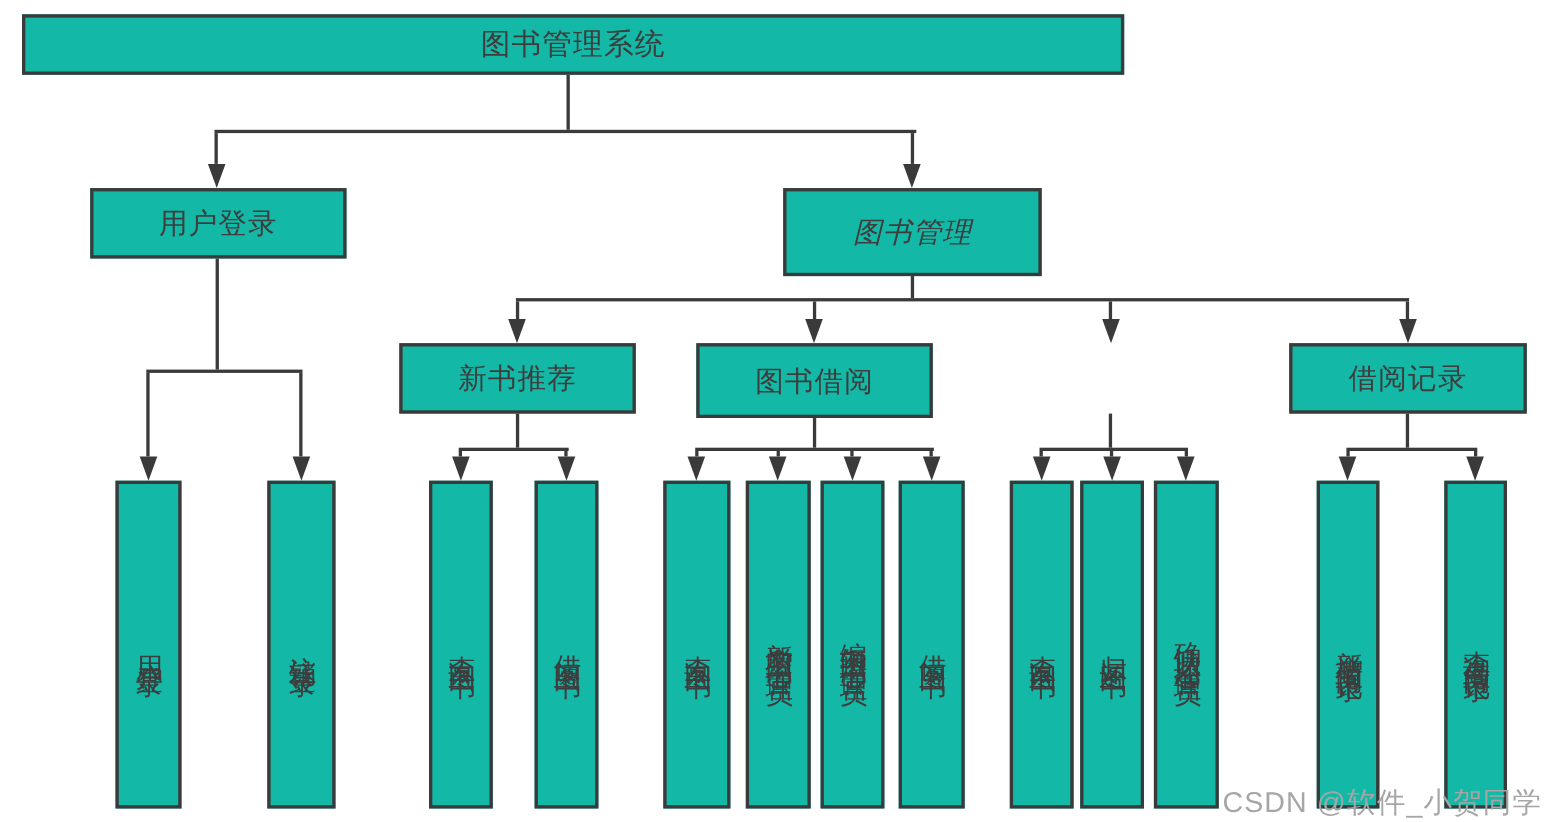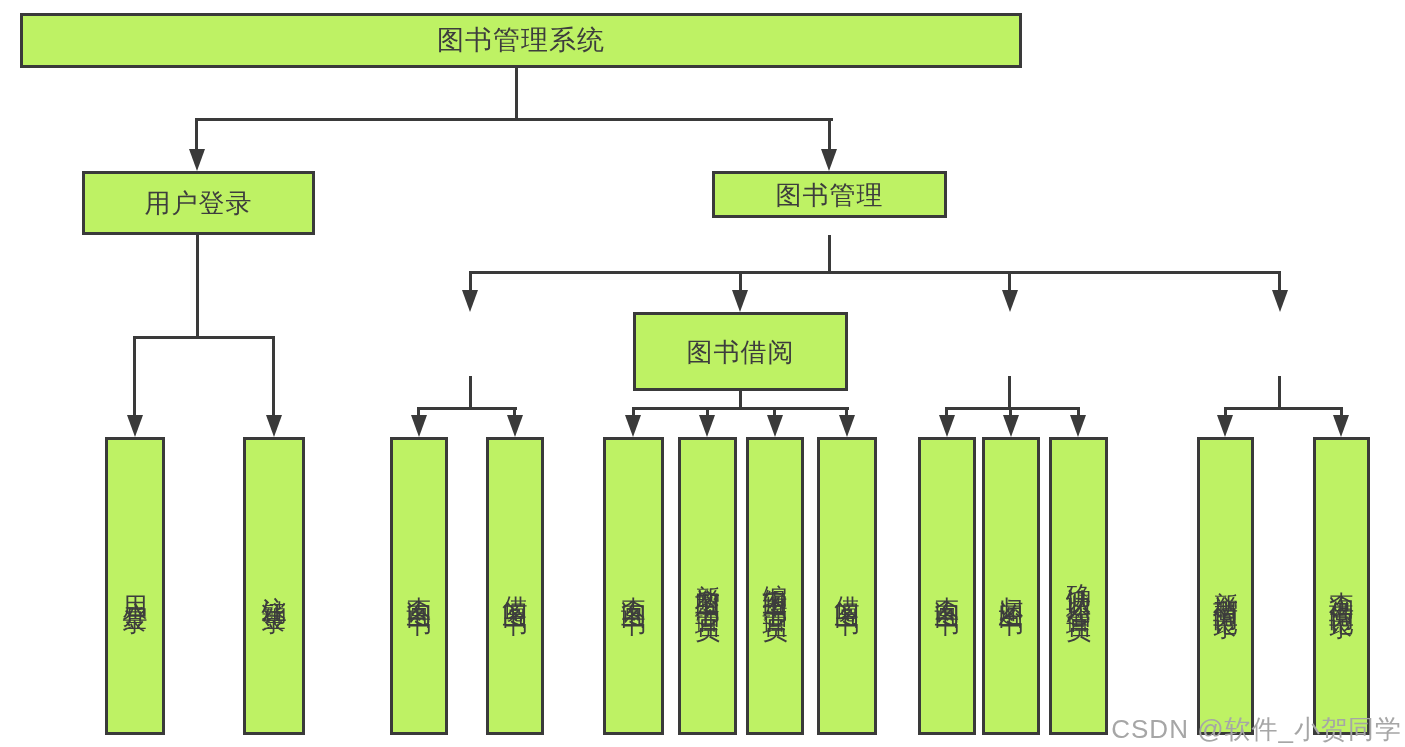--- a/index.html
+++ b/index.html
@@ -12,21 +12,21 @@
     width: 1405px;
     height: 747px;
     background: var(--background, #ffffff);
     font-family: "Liberation Sans", "DejaVu Sans", sans-serif;
     overflow: hidden;
   }
   .box {
     position: absolute;
     box-sizing: border-box;
     border: 3px solid var(--line, #3a3a3a);
-    background: #bef264;
+    background: #14b8a6;
     color: var(--text, #3d3d3d);
     display: flex;
     align-items: center;
     justify-content: center;
     font-size: 26px;
     line-height: 1;
     letter-spacing: 1px;
     z-index: 2;
   }
   .box.root-box { font-size: 27px; }
@@ -76,41 +76,43 @@
   <div class="box root-box" style="left:20px; top:13px; width:1002px; height:55px;">图书管理系统</div>
 
   <div class="vline" style="left:515px; top:68px; height:50px;"></div>
   <div class="hline" style="left:195px; top:118px; width:638px;"></div>
   <div class="vline" style="left:195px; top:121px; height:28px;"></div>
   <div class="vline" style="left:828px; top:121px; height:28px;"></div>
   <div class="arrow" style="left:189px; top:149px;"></div>
   <div class="arrow" style="left:821px; top:149px;"></div>
 
   <div class="box" style="left:82px; top:171px; width:233px; height:64px;">用户登录</div>
-  <div class="box" style="left:712px; top:171px; width:235px; height:47px;">图书管理</div>
+  <div class="box" style="left:712px; top:171px; width:235px; height:80px;font-style:italic;">图书管理</div>
 
   <div class="vline" style="left:196px; top:235px; height:101px;"></div>
   <div class="hline" style="left:133px; top:336px; width:142px;"></div>
   <div class="vline" style="left:133px; top:339px; height:76px;"></div>
   <div class="vline" style="left:272px; top:339px; height:76px;"></div>
   <div class="arrow" style="left:127px; top:415px;"></div>
   <div class="arrow" style="left:266px; top:415px;"></div>
 
   <div class="vline" style="left:828px; top:235px; height:36px;"></div>
   <div class="hline" style="left:469px; top:271px; width:812px;"></div>
   <div class="vline" style="left:469px; top:274px; height:16px;"></div>
   <div class="vline" style="left:739px; top:274px; height:16px;"></div>
   <div class="vline" style="left:1008px; top:274px; height:16px;"></div>
   <div class="vline" style="left:1278px; top:274px; height:16px;"></div>
   <div class="arrow" style="left:462px; top:290px;"></div>
   <div class="arrow" style="left:732px; top:290px;"></div>
   <div class="arrow" style="left:1002px; top:290px;"></div>
   <div class="arrow" style="left:1272px; top:290px;"></div>
 
-  <div class="box" style="left:633px; top:312px; width:215px; height:79px;">图书借阅</div>
+  <div class="box" style="left:363px; top:312px; width:215px; height:64px;">新书推荐</div>
+  <div class="box" style="left:633px; top:312px; width:215px; height:68px;">图书借阅</div>
+  <div class="box" style="left:1172px; top:312px; width:216px; height:64px;">借阅记录</div>
 
   <div class="vline" style="left:469px; top:376px; height:31px;"></div>
   <div class="hline" style="left:417px; top:407px; width:100px;"></div>
   <div class="vline" style="left:417px; top:410px; height:5px;"></div>
   <div class="vline" style="left:513px; top:410px; height:5px;"></div>
   <div class="arrow" style="left:411px; top:415px;"></div>
   <div class="arrow" style="left:507px; top:415px;"></div>
 
   <div class="vline" style="left:739px; top:376px; height:31px;"></div>
   <div class="hline" style="left:632px; top:407px; width:217px;"></div>

